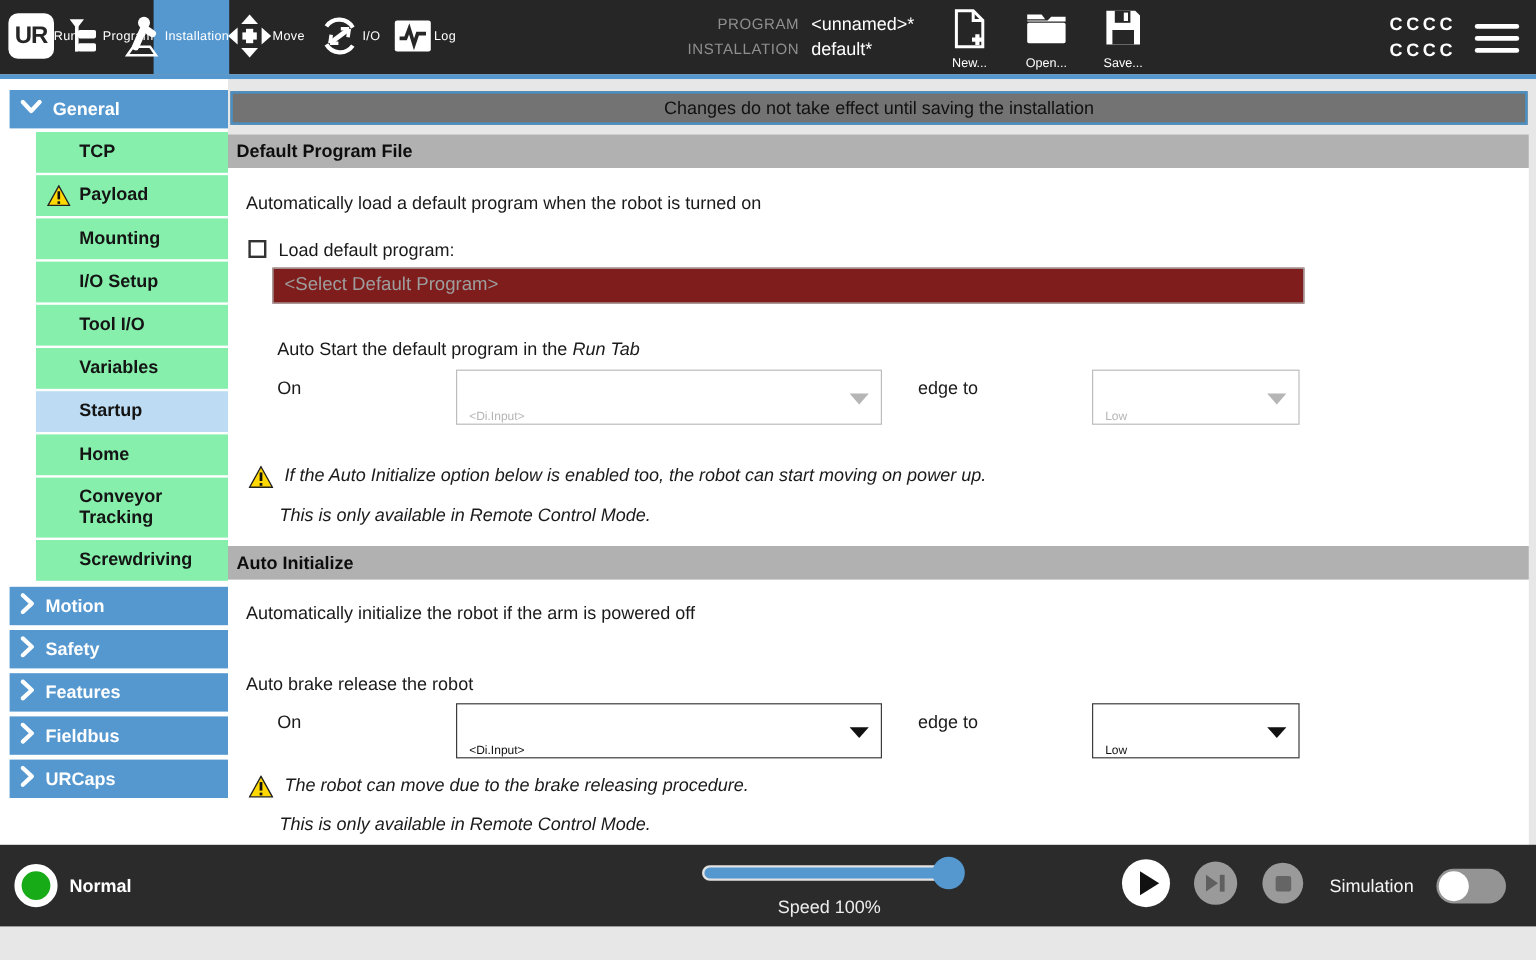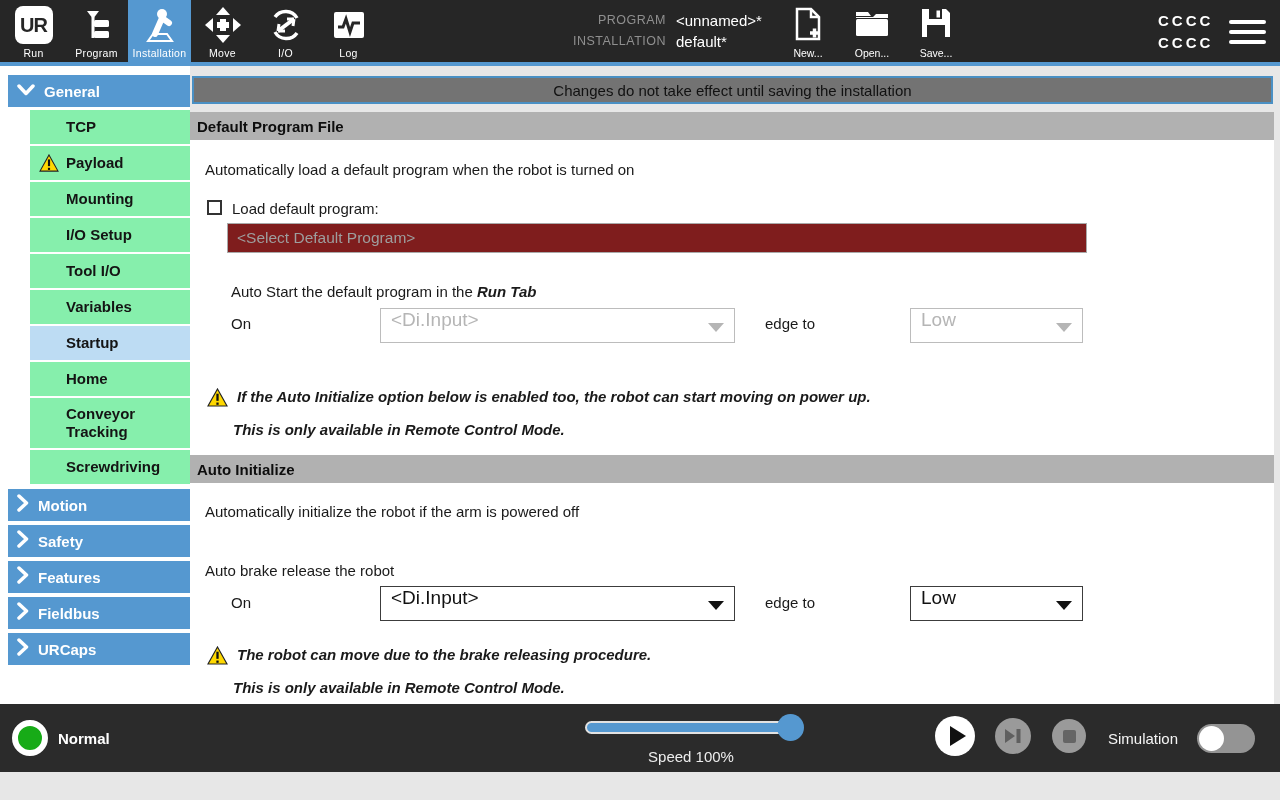--- a/index.html
+++ b/index.html
@@ -3,21 +3,21 @@
 <meta charset="utf-8">
 <style>
   * { margin:0; padding:0; box-sizing:border-box; }
   html,body { width:1280px; height:800px; overflow:hidden; }
   body { font-family:"Liberation Sans", sans-serif; background:#e7e7e7; position:relative; }
 
   
   #topbar { position:absolute; top:0; left:0; width:1280px; height:62px; background:#262626; }
   #topbar-accent { position:absolute; top:62px; left:0; width:1280px; height:4px; background:#5598d0; }
   .tabs { position:absolute; left:2px; top:0; height:62px; display:flex; }
-  .tab { width:63px; height:62px; display:flex; flex-direction:column; align-items:center; justify-content:flex-end; padding-bottom:2px; cursor:pointer; }
+  .tab { width:63px; height:62px; display:flex; align-items:center; justify-content:flex-end; padding-bottom:2px; cursor:pointer; }
   .tab.active { background:#5598d0; }
   .tab .ticon { height:42px; display:flex; align-items:center; justify-content:center; }
   .tab .tlabel { font-size:10.5px; color:#fff; letter-spacing:.3px; line-height:14px; }
   .urlogo { width:38px; height:38px; background:#fff; border-radius:8px; display:flex; align-items:center; justify-content:center; font-weight:bold; font-size:20px; color:#262626; letter-spacing:-1px; }
 
   #filestatus { position:absolute; left:566px; top:11px; display:grid; grid-template-columns:100px auto; column-gap:10px; row-gap:2px; }
   .fs-label { color:#8f8f8f; font-size:12.5px; text-align:right; letter-spacing:.5px; line-height:19px; }
   .fs-value { color:#fff; font-size:15px; line-height:19px; }
 
   #fileactions { position:absolute; left:783px; top:6px; display:flex; gap:14px; }
@@ -43,24 +43,24 @@
   .side-sub .warn-slot { position:absolute; left:9px; top:50%; transform:translateY(-50%); display:flex; }
   #collapsed-list { margin-top:5px; }
   #collapsed-list .side-cat { margin-bottom:4px; }
 
   
   #content { position:absolute; left:190px; top:0; width:1084px; height:666px; }
   #banner { position:absolute; top:10px; left:2px; width:1081px; height:28px; background:#737373; border:2px solid #4a90c4; display:flex; align-items:center; justify-content:center; font-size:15px; color:#111; }
   #whitepanel { position:absolute; top:46px; left:0; width:1084px; height:617px; background:#fff; }
   .sec-header { position:absolute; left:0; width:1084px; height:28px; background:#b1b1b1; color:#0d0d0d; font-weight:bold; font-size:15px; display:flex; align-items:center; padding-left:7px; }
   .txt { position:absolute; font-size:15px; color:#1a1a1a; white-space:nowrap; }
-  .italic { font-style:italic;font-weight:bold; }
+  .italic { font-style:italic; }
   .checkbox { position:absolute; width:15px; height:15px; border:2px solid #333; background:#fff; cursor:pointer; }
   .selectbox { position:absolute; left:37px; top:111px; width:860px; height:30px; border:1px solid #a9a9a9; background:#7f1d1d; display:flex; align-items:center; padding-left:9px; font-size:15.5px; color:#9e9e9e; cursor:pointer; }
-  .dropdown { position:absolute; height:35px; background:#fff; display:flex; align-items:flex-start; padding:0 10px; font-size:19px; cursor:pointer; }
+  .dropdown { position:absolute; height:46px; background:#fff; display:flex; align-items:flex-end; padding:0 10px; font-size:10px; cursor:pointer; }
   .dropdown .dd-arrow { position:absolute; right:10px; top:50%; margin-top:-3px; width:0; height:0; border-left:8px solid transparent; border-right:8px solid transparent; border-top:9px solid #111; }
   .dropdown.enabled { border:1px solid #3c3c3c; color:#111; }
   .dropdown.disabled { border:1px solid #bcbcbc; color:#b5b5b5; cursor:default; }
   .dropdown.disabled .dd-arrow { border-top-color:#b5b5b5; }
   .warnrow { position:absolute; display:flex; gap:9px; align-items:flex-start; }
 
   
   #bottombar { position:absolute; top:704px; left:0; width:1280px; height:68px; background:#2b2b2b; }
   #statuslight { position:absolute; left:12px; top:16px; width:36px; height:36px; border:6px solid #fff; border-radius:50%; background:#17ab17; }
   #status-text { position:absolute; left:58px; top:0; height:68px; display:flex; align-items:center; color:#fff; font-weight:bold; font-size:15px; }

